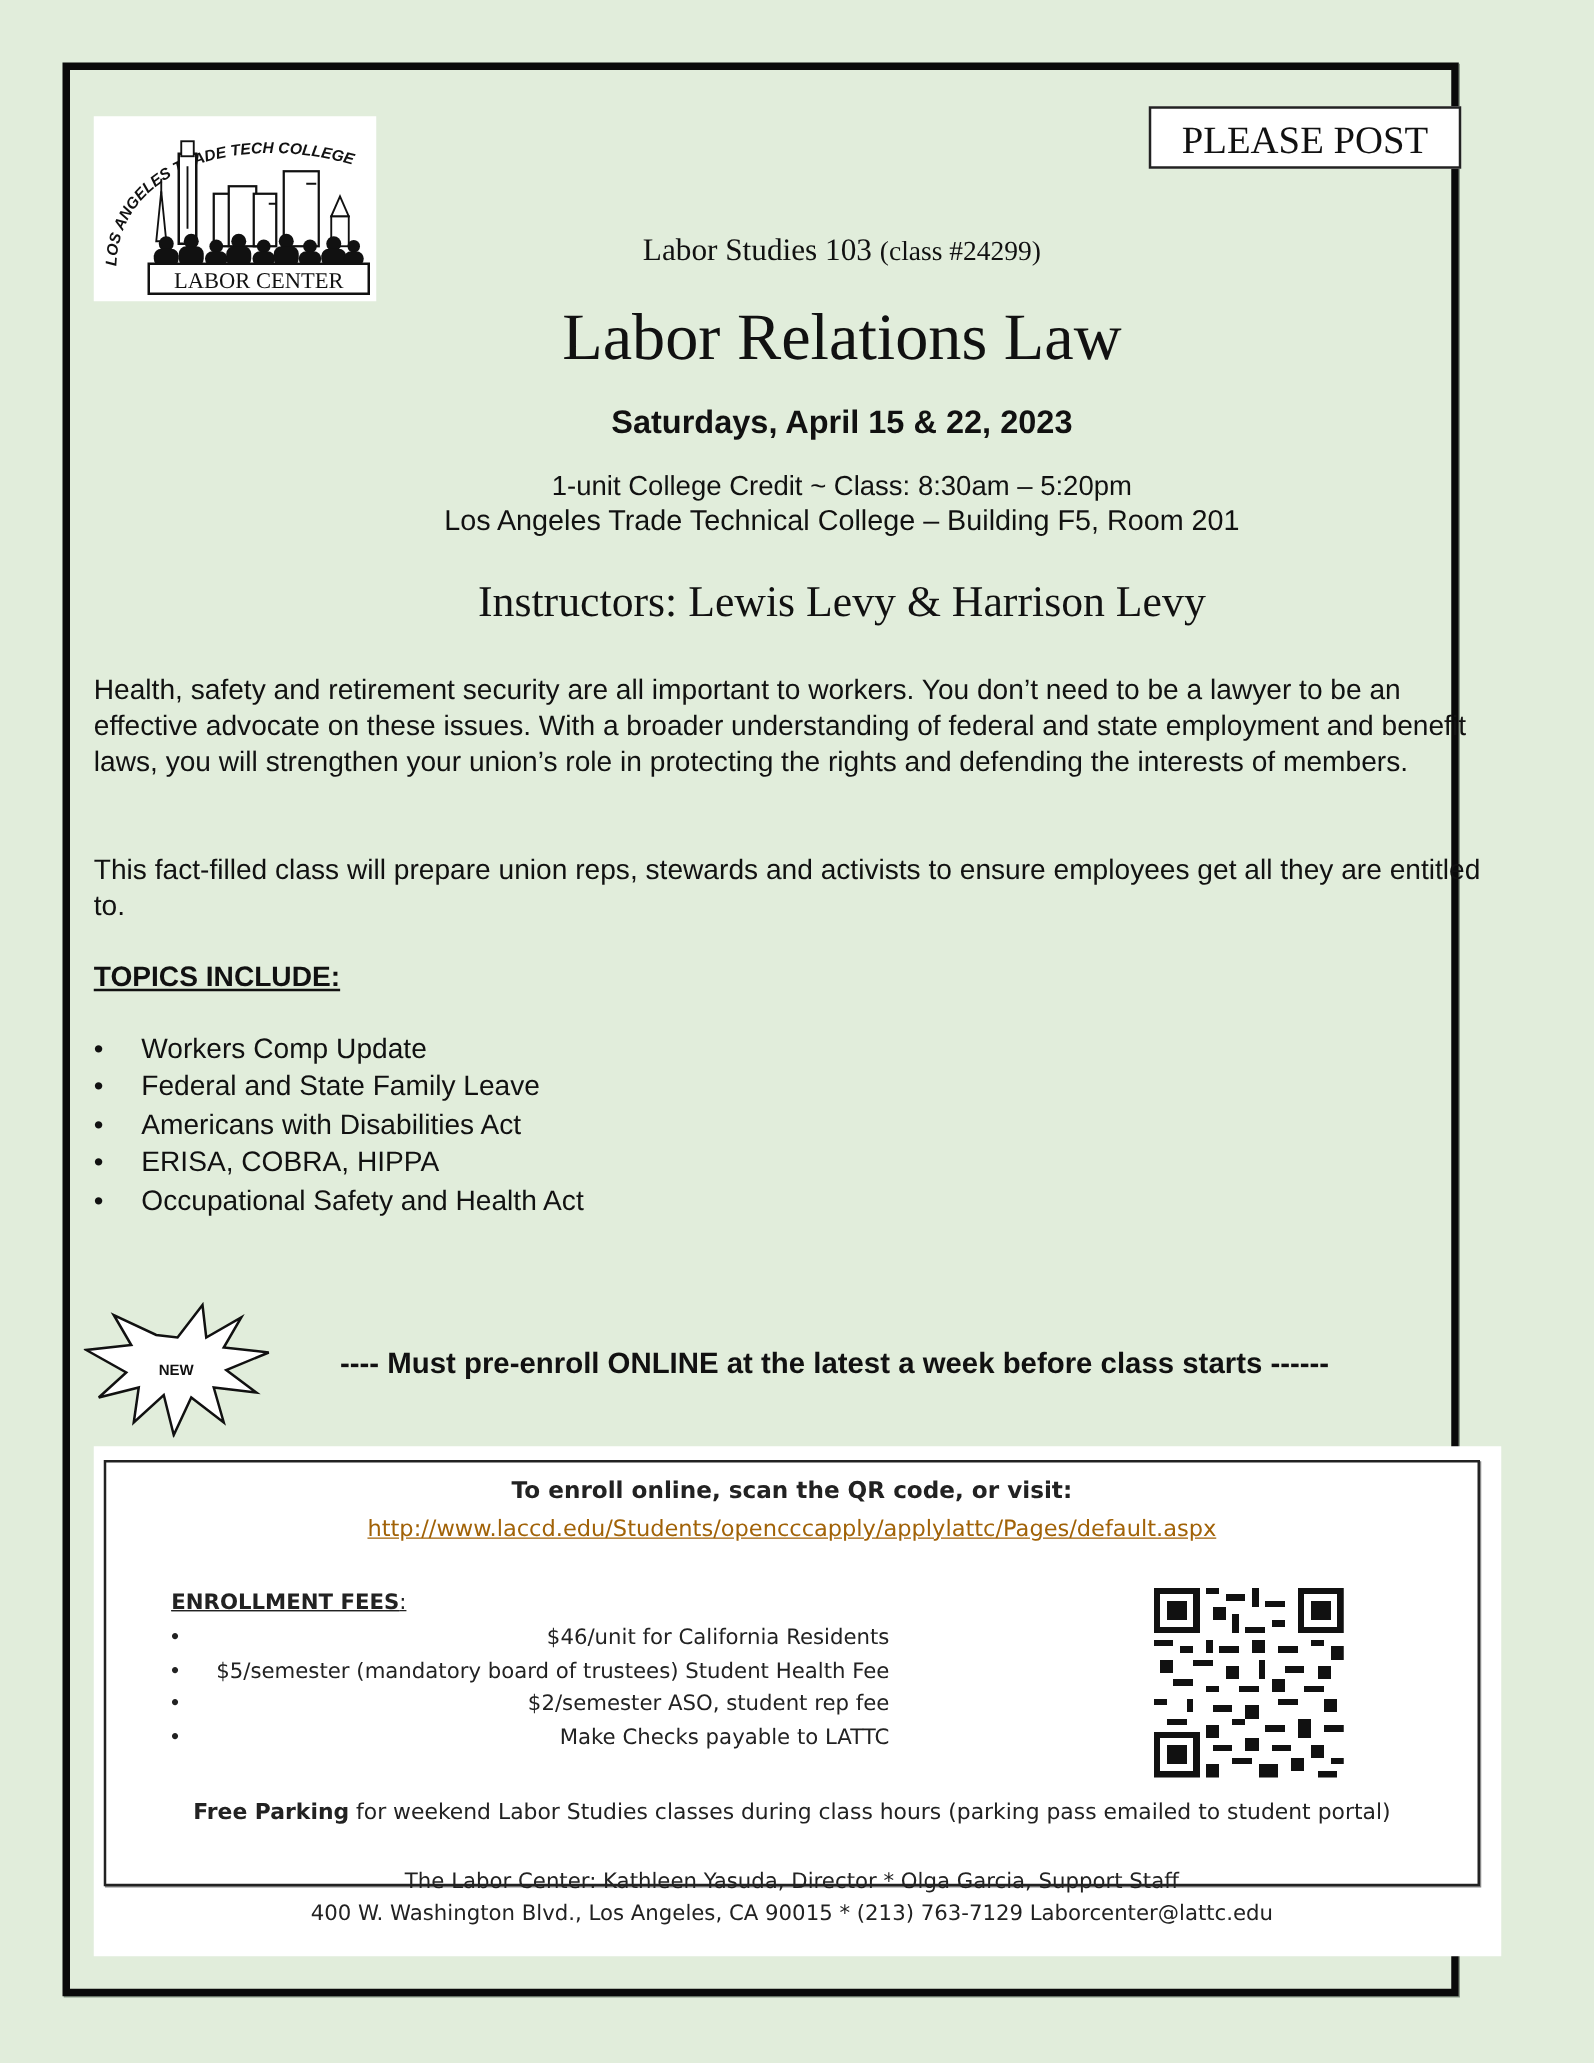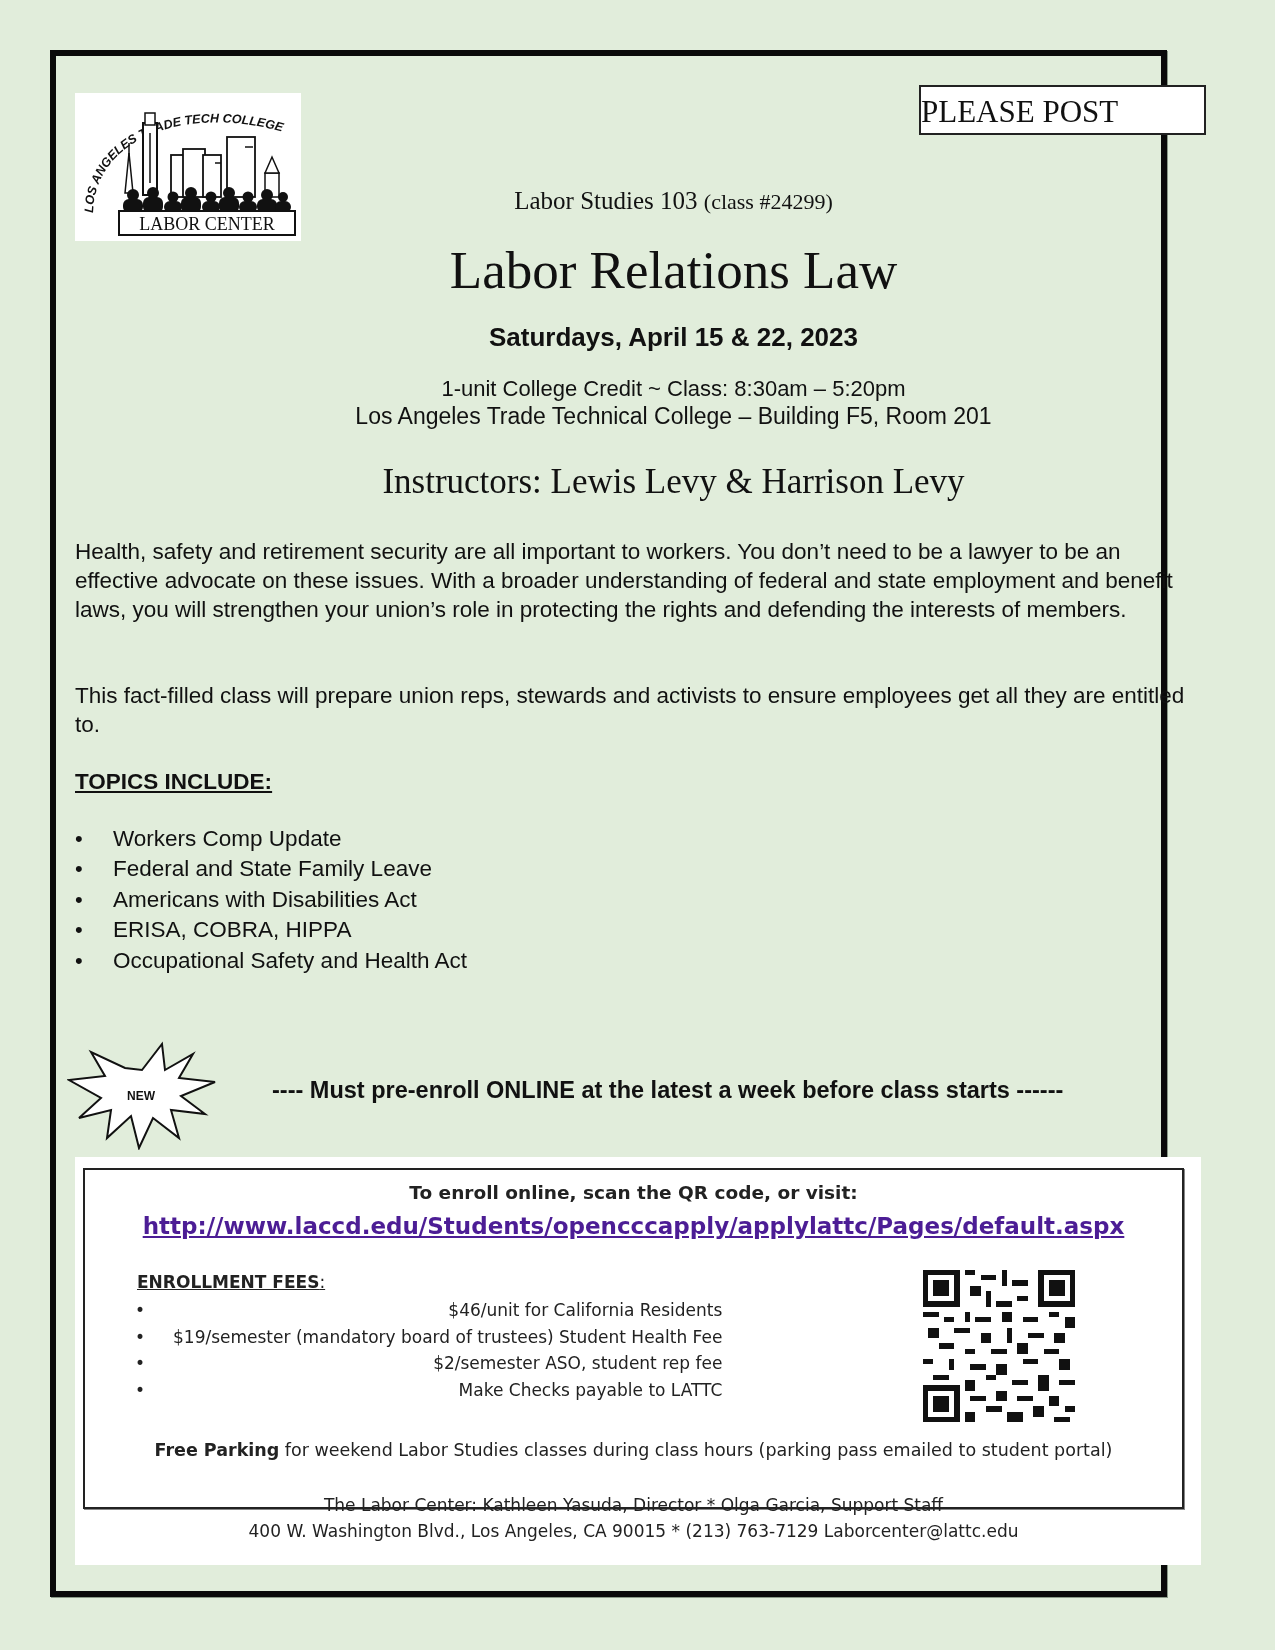--- a/index.html
+++ b/index.html
@@ -17,24 +17,24 @@
       width: 1105px; height: 1535px;
       border: 6px solid #0a0a0a;
       box-shadow: 1px 1px 0 #8a9a88;
     }
     .logo {
       position: absolute; left: 75px; top: 93px;
       width: 226px; height: 148px; background: #fff;
     }
     .please-post {
       position: absolute; left: 919px; top: 85px;
-      width: 287px; height: 50px;
+      width: 250px; height: 50px;
       border: 2px solid #222; background: #fff;
       font-family: "Liberation Serif", serif;
-      font-size: 31px; line-height: 50px; 
+      font-size: 31px; line-height: 50px; text-align: center;
       box-sizing: border-box;
     }
     .center { position: absolute; left: 0; width: 1275px; text-align: center; padding-left: 36px; }
     .course-line { top: 187px; font-family: "Liberation Serif", serif; font-size: 25px; }
     .course-line .small { font-size: 22px; }
     .title { top: 240px; font-family: Liberation Serif, serif; font-size: 53px; }
     .dates { top: 322px; font-size: 26px; font-weight: bold; }
     .credit { top: 376px; font-size: 22px; }
     .location { top: 403px; font-size: 23px; }
     .instructors { top: 462px; font-family: "Liberation Serif", serif; font-size: 35px; }
@@ -73,21 +73,21 @@
       box-shadow: 1px 1px 0 #888;
       font-family: "DejaVu Sans", sans-serif;
       font-size: 18px; color: #222;
     }
     .eb-head {
       position: absolute; left: 0; width: 100%; top: 12px;
       text-align: center; font-weight: bold; font-size: 18.5px;
     }
     .eb-url {
       position: absolute; left: 0; width: 100%; top: 43px;
-      text-align: center; text-decoration: underline; color: #4c1d95; font-size: 23px; font-weight: bold;
+      text-align: center; text-decoration: underline; color: #a16207; font-size: 18px;
     }
     .eb-fees-head {
       position: absolute; left: 52px; top: 102px;
       font-weight: bold; font-size: 17px; text-decoration: underline;
     }
     .eb-fees-head span.u { text-decoration: underline; }
     .eb-fees {
       position: absolute; left: 50px; top: 127px;
       margin: 0; padding: 0; list-style: none;
       font-size: 17px; line-height: 26.5px; text-align: right;
@@ -194,21 +194,21 @@
 <div class="enroll-outer"></div>
 <div class="enroll-box">
   <div class="eb-head">To enroll online, scan the QR code, or visit:</div>
   <div class="eb-url">http://www.laccd.edu/Students/opencccapply/applylattc/Pages/default.aspx</div>
 
   <div class="eb-fees-head">
     <span class="u">ENROLLMENT FEES</span><span style="font-weight:normal">:</span>
   </div>
   <ul class="eb-fees">
     <li>$46/unit for California Residents</li>
-    <li>$19/semester (mandatory board of trustees) Student Health Fee</li>
+    <li>$5/semester (mandatory board of trustees) Student Health Fee</li>
     <li>$2/semester ASO, student rep fee</li>
     <li>Make Checks payable to LATTC</li>
   </ul>
 
   <svg class="qr" viewBox="0 0 29 29" shape-rendering="crispEdges">
     <rect width="29" height="29" fill="#fff"></rect>
     <g fill="#111">
 
       <rect x="0" y="0" width="7" height="7"></rect>
         <rect x="1" y="1" width="5" height="5" fill="#fff"></rect>

